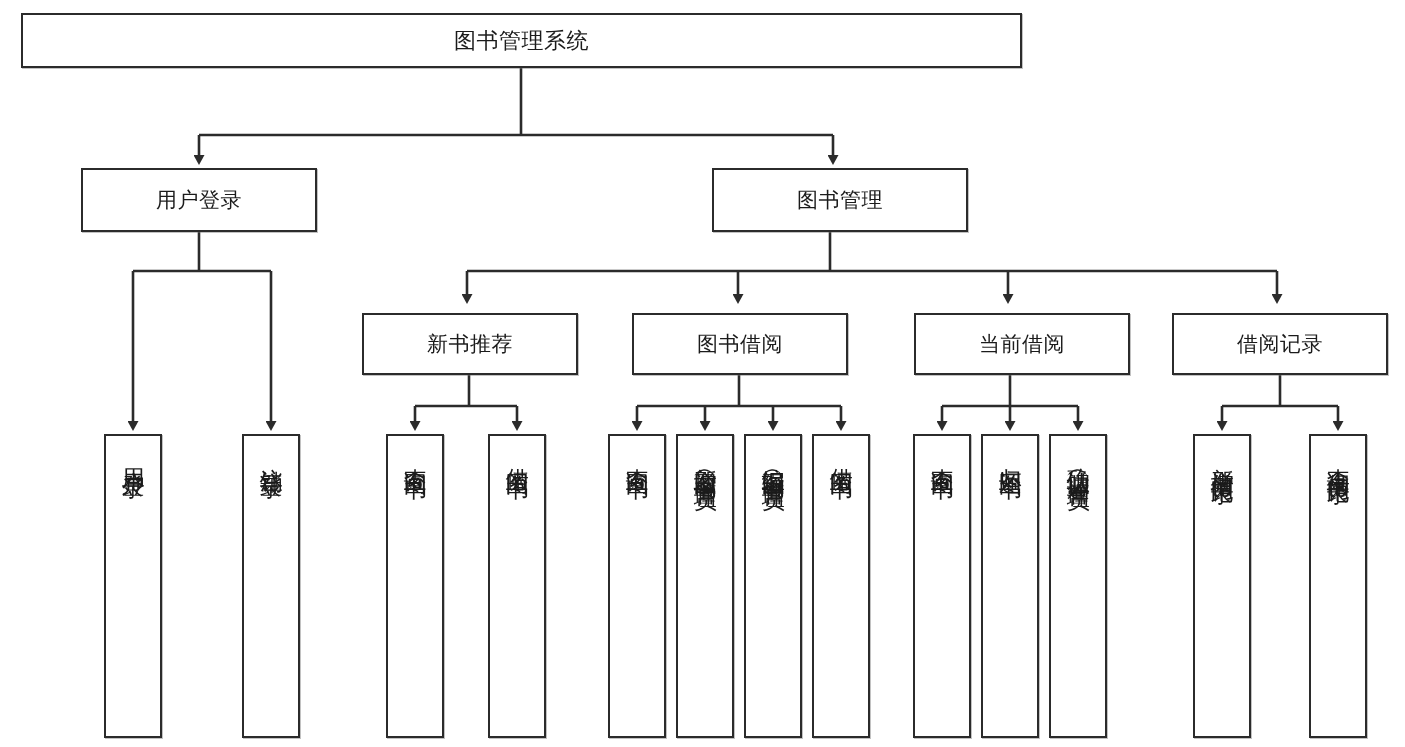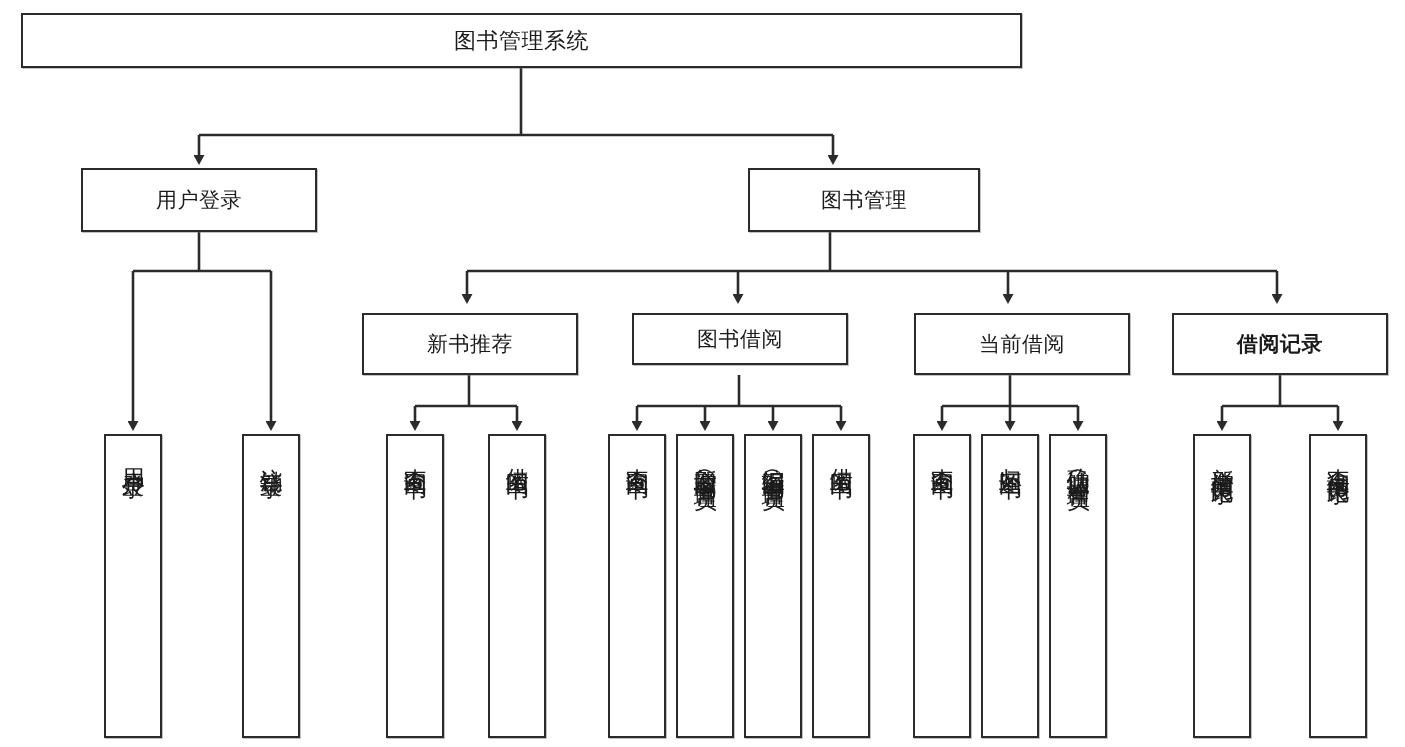--- a/index.html
+++ b/index.html
@@ -119,34 +119,34 @@
     </g>
   </svg>
 
   <div class="node-box root" style="left:21px;top:13px;width:1001px;height:55px;">
     <span class="node-label">图书管理系统</span>
   </div>
 
   <div class="node-box lvl2" style="left:81px;top:168px;width:236px;height:64px;">
     <span class="node-label">用户登录</span>
   </div>
-  <div class="node-box lvl2" style="left:748px;top:168px;width:232px;height:64px;font-family:Liberation Serif, serif;">
+  <div class="node-box lvl2" style="left:712px;top:168px;width:256px;height:64px;font-family:Liberation Serif, serif;">
     <span class="node-label">图书管理</span>
   </div>
 
   <div class="node-box lvl3" style="left:362px;top:313px;width:216px;height:62px;">
     <span class="node-label">新书推荐</span>
   </div>
-  <div class="node-box lvl3" style="left:632px;top:313px;width:216px;height:52px;">
+  <div class="node-box lvl3" style="left:632px;top:313px;width:216px;height:62px;">
     <span class="node-label">图书借阅</span>
   </div>
   <div class="node-box lvl3" style="left:902px;top:313px;width:216px;height:62px;margin-left:12px;">
     <span class="node-label">当前借阅</span>
   </div>
-  <div class="node-box lvl3" style="left:1172px;top:313px;width:216px;height:62px;font-weight:bold;">
+  <div class="node-box lvl3" style="left:1172px;top:313px;width:216px;height:62px;">
     <span class="node-label">借阅记录</span>
   </div>
 
   <div class="node-box leaf" style="left:104px;top:434px;width:58px;height:304px;">
     <span class="node-label">用户登录</span>
   </div>
   <div class="node-box leaf" style="left:242px;top:434px;width:58px;height:304px;">
     <span class="node-label">注销登录</span>
   </div>
 

